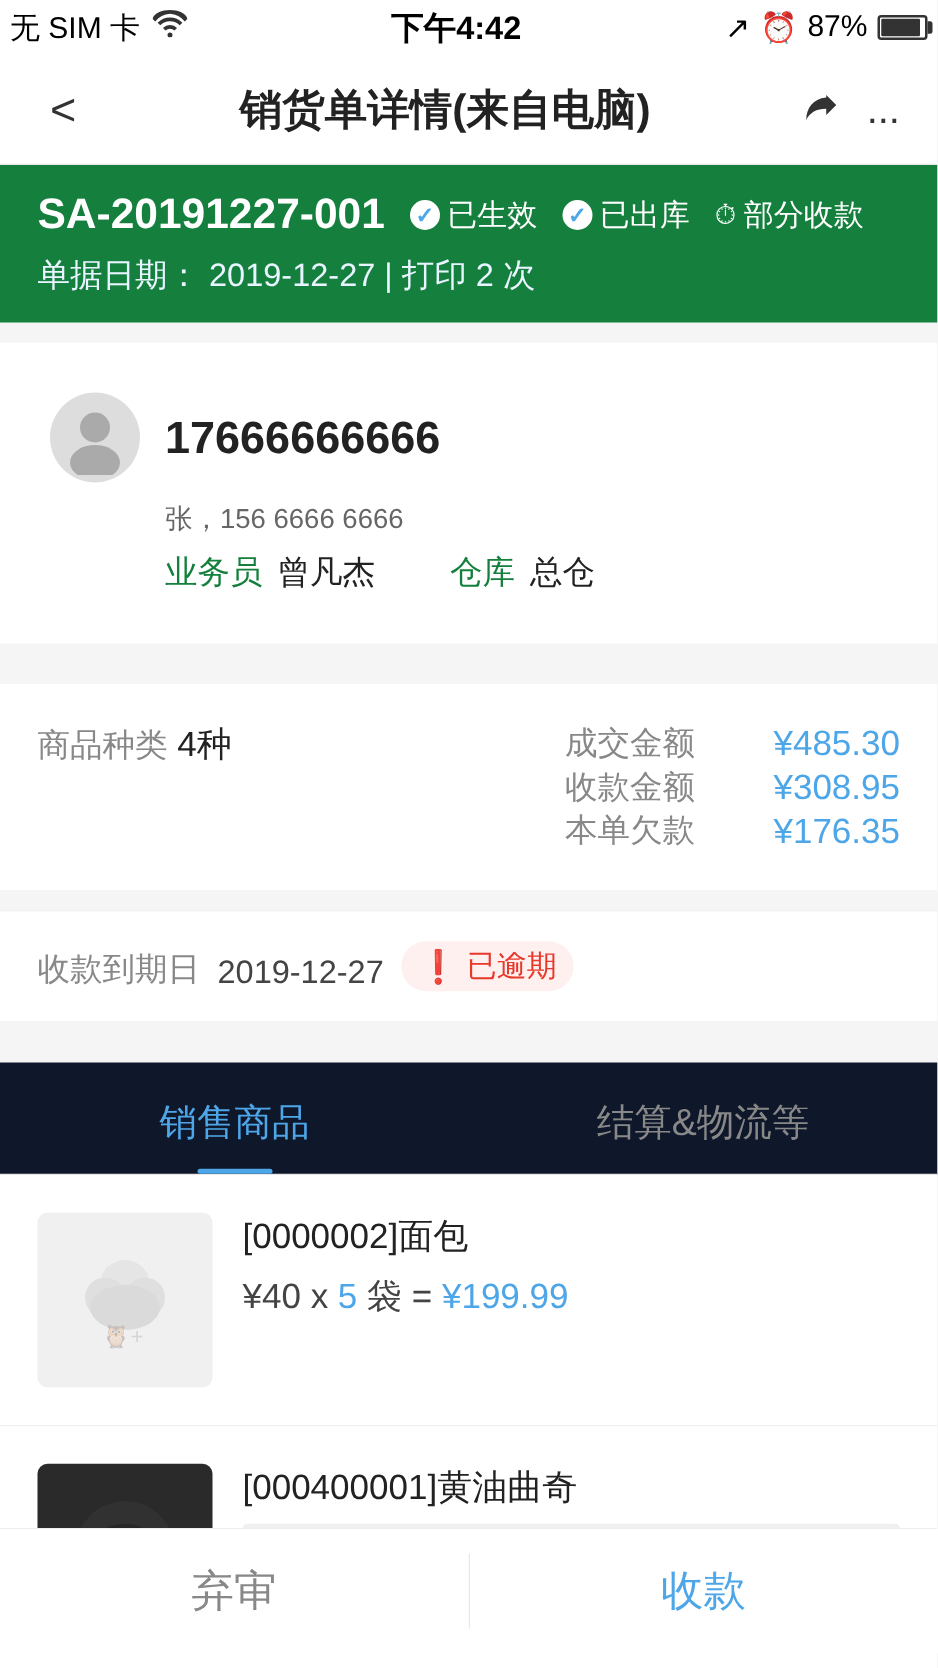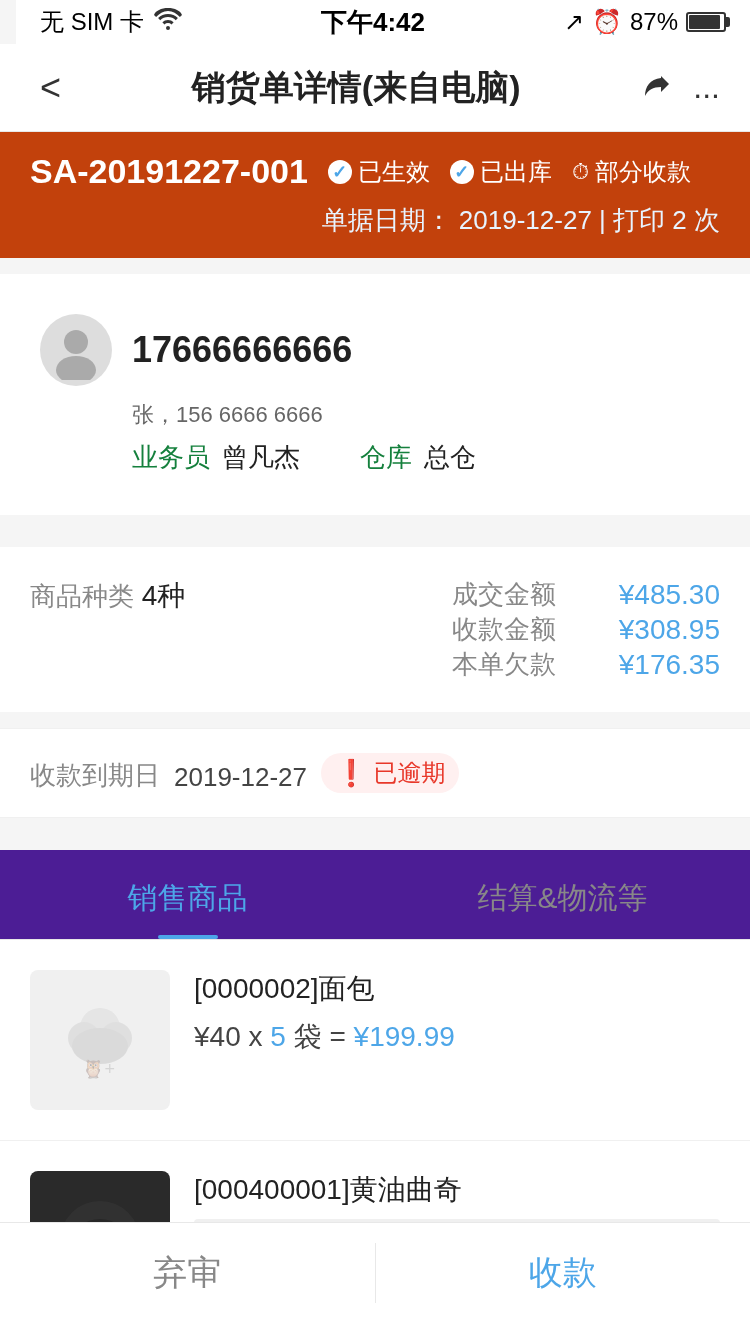--- a/index.html
+++ b/index.html
@@ -13,24 +13,23 @@
       font-size: 28px;
     }
 
     
     .status-bar {
       background: #fff;
       height: 44px;
       display: flex;
       align-items: center;
       justify-content: space-between;
-      padding: 0 24px;
+      padding: 0 8px;
       font-size: 24px;
       font-weight: 500;
-      margin-left: 16px;
     }
     .status-left { display: flex; align-items: center; gap: 10px; }
     .status-center { font-size: 26px; font-weight: 600; }
     .status-right { display: flex; align-items: center; gap: 8px; font-size: 24px; }
     .battery-icon {
       display: inline-block;
       width: 40px;
       height: 20px;
       border: 2px solid #333;
       border-radius: 3px;
@@ -85,23 +84,22 @@
       gap: 20px;
     }
     .nav-icon {
       font-size: 32px;
       color: #333;
       cursor: pointer;
     }
 
     
     .order-banner {
-      background: #c2410c;
+      background: #15803d;
       padding: 20px 30px;
-      text-align: right;
     }
     .banner-row1 {
       display: flex;
       align-items: center;
       gap: 20px;
       margin-bottom: 12px;
     }
     .order-number {
       font-size: 34px;
       font-weight: 700;
@@ -259,21 +257,21 @@
       color: #e8382a;
       font-size: 26px;
     }
     .overdue-text {
       font-size: 24px;
       color: #e8382a;
     }
 
     
     .tabs-section {
-      background: #4c1d95;
+      background: #0f172a;
       margin-top: 16px;
       display: flex;
       border-bottom: 1px solid #e8e8e8;
     }
     .tab-item {
       flex: 1;
       text-align: center;
       padding: 28px 0 20px;
       font-size: 30px;
       cursor: pointer;

